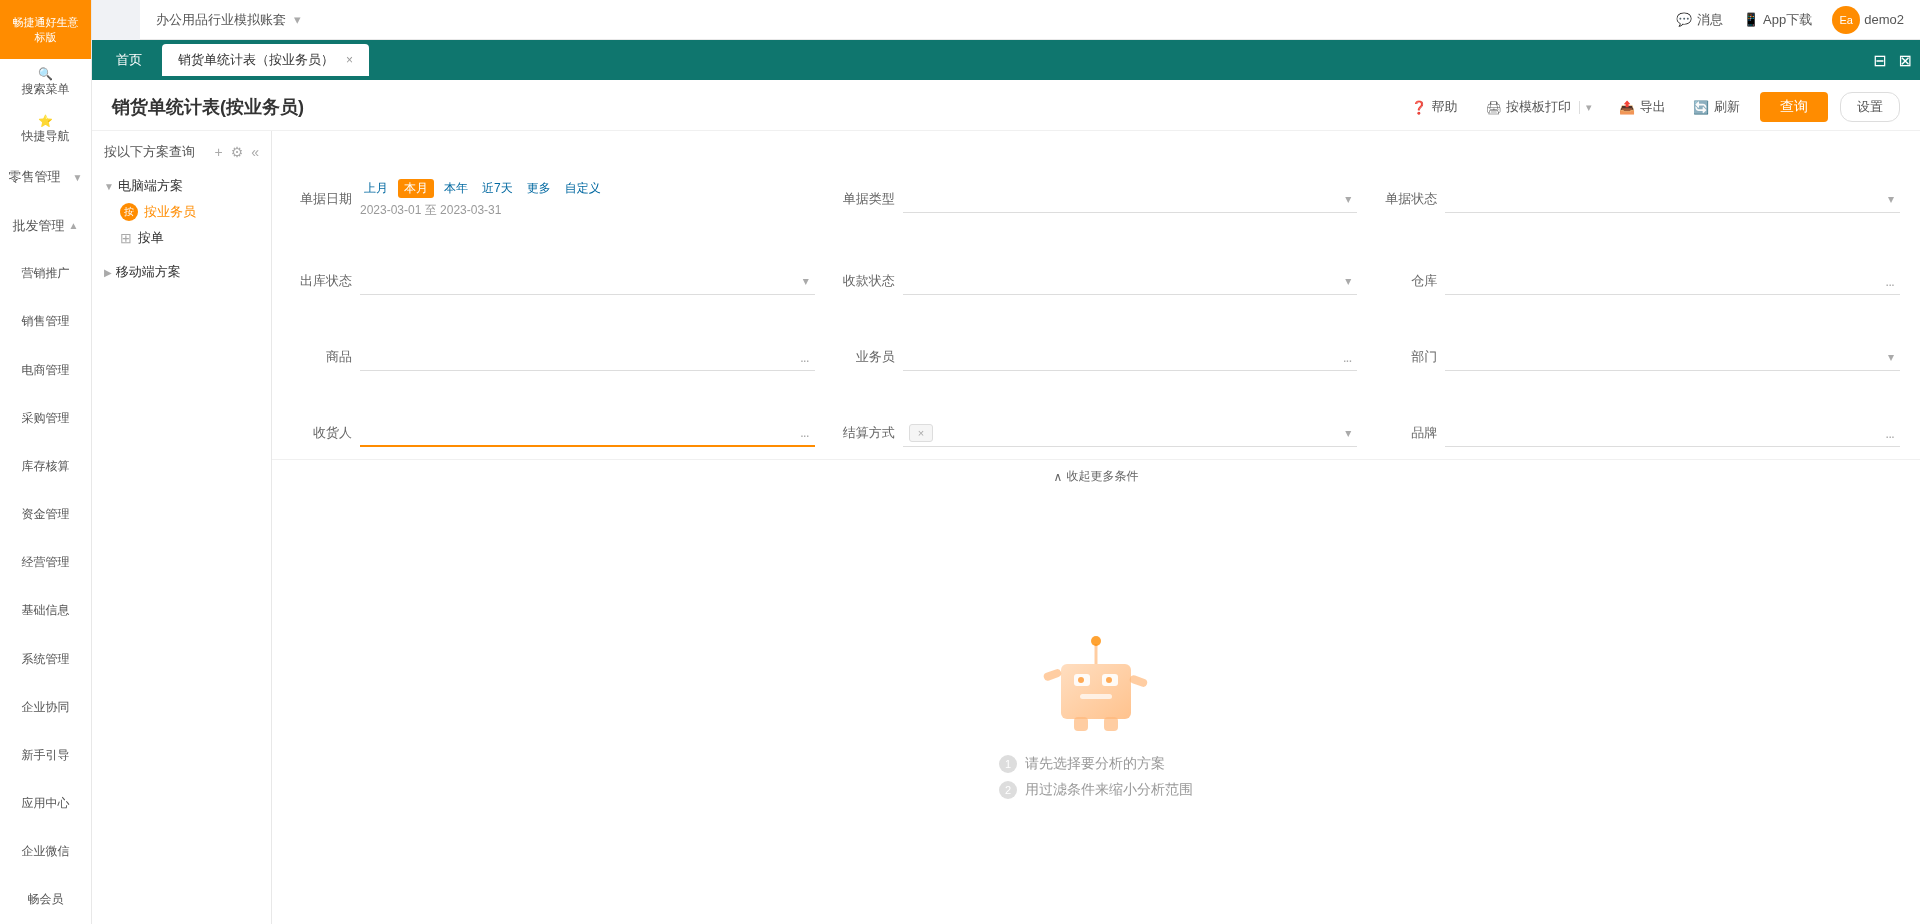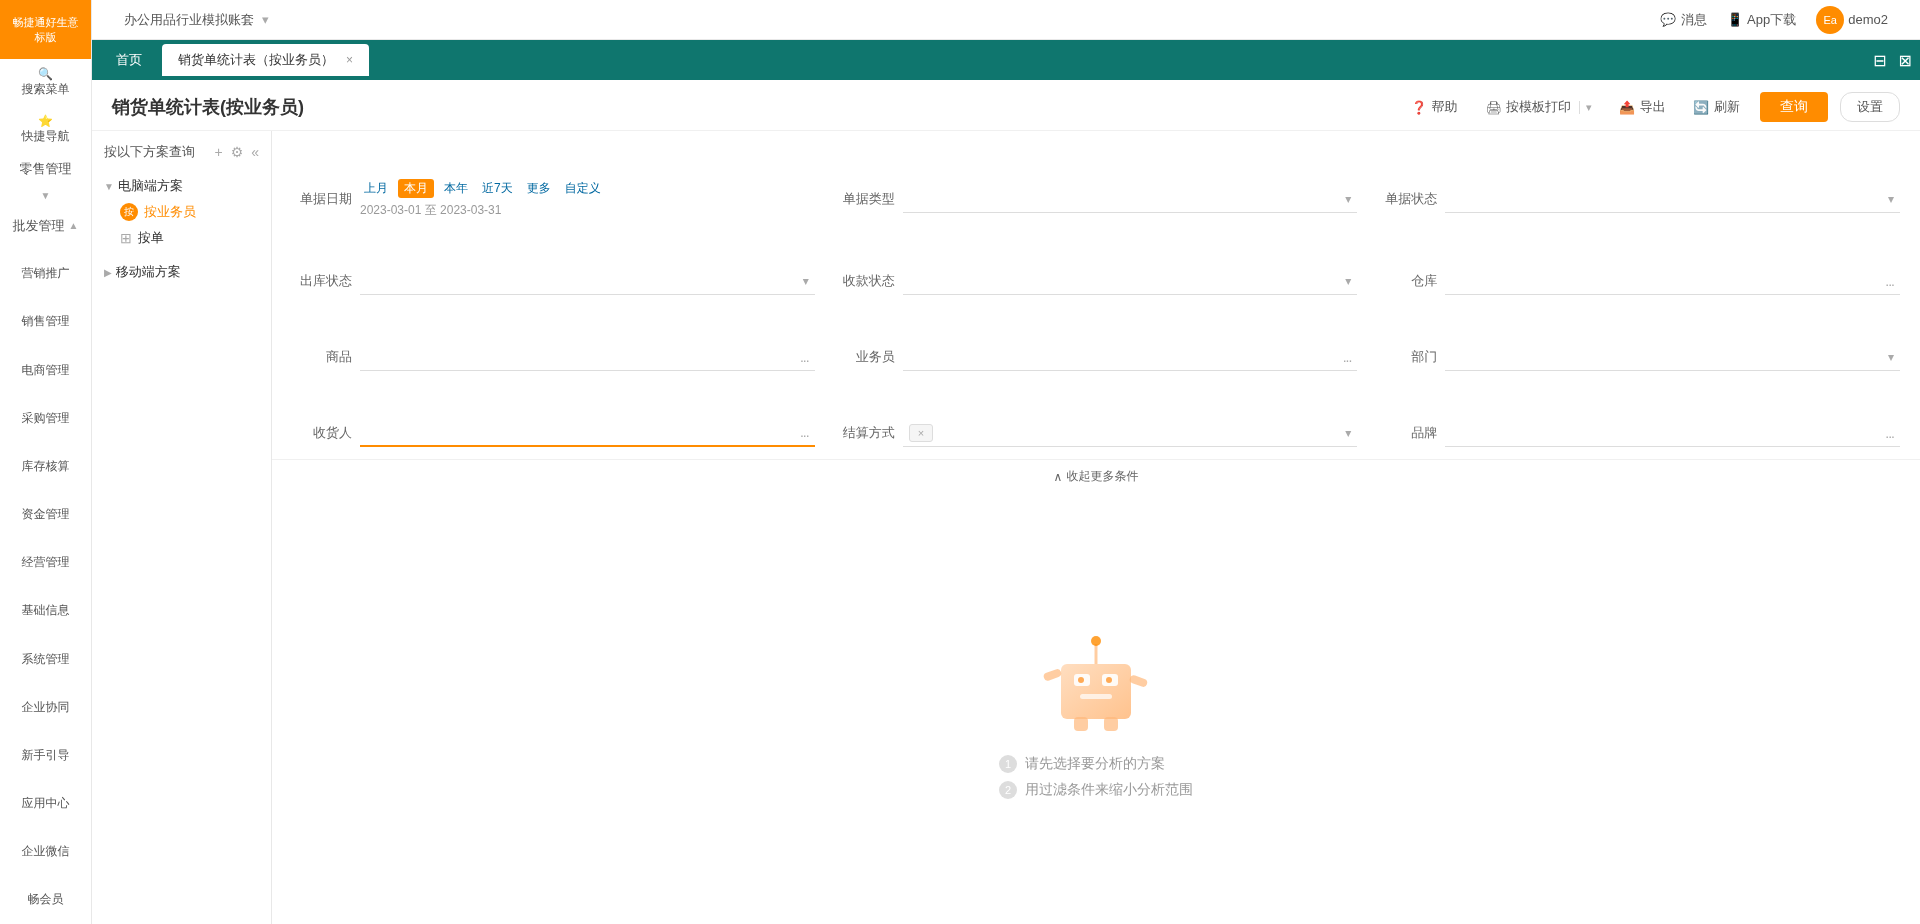--- a/index.html
+++ b/index.html
@@ -10,21 +10,21 @@
     .sidebar-logo { height: 64px; background: #ff8c00; display: flex; align-items: center; justify-content: center; flex-direction: column; cursor: pointer; }
     .sidebar-logo-text { color: #fff; font-size: 11px; line-height: 1.3; text-align: center; }
     .sidebar-item { height: 52px; display: flex; flex-direction: column; align-items: center; justify-content: center; cursor: pointer; font-size: 12px; color: #555; border-bottom: none; }
     .sidebar-search { font-size: 12px; color: #555; padding: 8px 0; display: flex; flex-direction: column; align-items: center; cursor: pointer; }
     .sidebar-quick { font-size: 12px; color: #555; padding: 8px 0; display: flex; flex-direction: column; align-items: center; cursor: pointer; }
 
     
     .main { flex: 1; display: flex; flex-direction: column; overflow: hidden; }
 
     
-    .topbar { height: 40px; background: #fff; display: flex; align-items: center; padding: 0 32px; border-bottom: 1px solid #e8e8e8; justify-content: space-between; }
+    .topbar { height: 40px; background: #fff; display: flex; align-items: center; padding: 0 16px; border-bottom: 1px solid #e8e8e8; justify-content: space-between; margin-left: 48px; }
     .topbar-left { display: flex; align-items: center; gap: 8px; font-size: 13px; color: #555; }
     .topbar-right { display: flex; align-items: center; gap: 20px; font-size: 13px; color: #555; }
     .topbar-right-item { display: flex; align-items: center; gap: 4px; cursor: pointer; }
     .avatar { width: 28px; height: 28px; border-radius: 50%; background: #ff8c00; display: flex; align-items: center; justify-content: center; color: #fff; font-size: 12px; overflow: hidden; }
 
     
     .tabbar { height: 40px; background: #0f766e; display: flex; align-items: center; padding: 0 8px; gap: 4px; }
     .tab { height: 32px; padding: 0 16px; display: flex; align-items: center; gap: 8px; cursor: pointer; font-size: 13px; border-radius: 4px 4px 0 0; }
     .tab.home { background: transparent; color: #fff; }
     .tab.active-tab { background: #fff; color: #333; }
@@ -99,21 +99,21 @@
   </div>
   <div class="sidebar-search">
     <span>🔍</span>
     <span>搜索菜单</span>
   </div>
   <div class="sidebar-quick">
     <span>⭐</span>
     <span>快捷导航</span>
   </div>
 
-  <div class="sidebar-item" style="flex-direction:column; gap:12px; justify-content:flex-end; font-size:13px;">
+  <div class="sidebar-item" style="flex-direction:row; gap:12px; justify-content:center; font-size:13px;">
     <span>零售管理</span>
     <span style="font-size:10px; color:#aaa;">▼</span>
   </div>
   <div class="sidebar-item" style="flex-direction:row; gap:4px; justify-content:center; font-size:13px;">
     <span>批发管理</span>
     <span style="font-size:10px; color:#aaa;">▲</span>
   </div>
   <div class="sidebar-item">
     <span>营销推广</span>
   </div>

